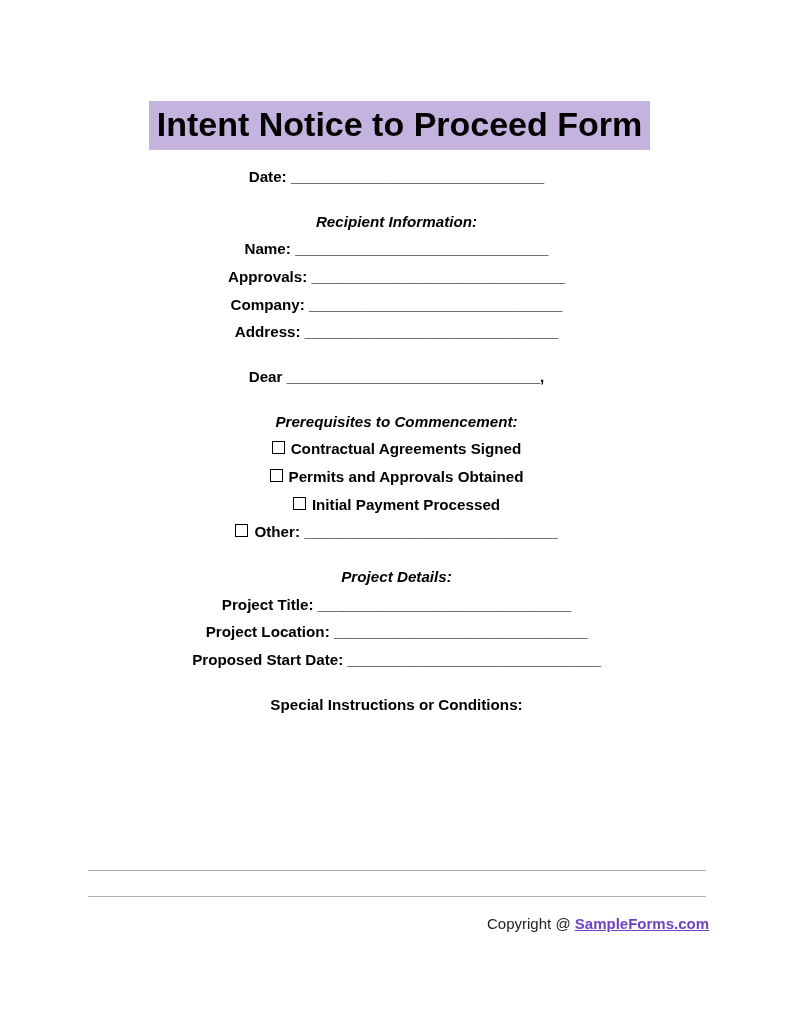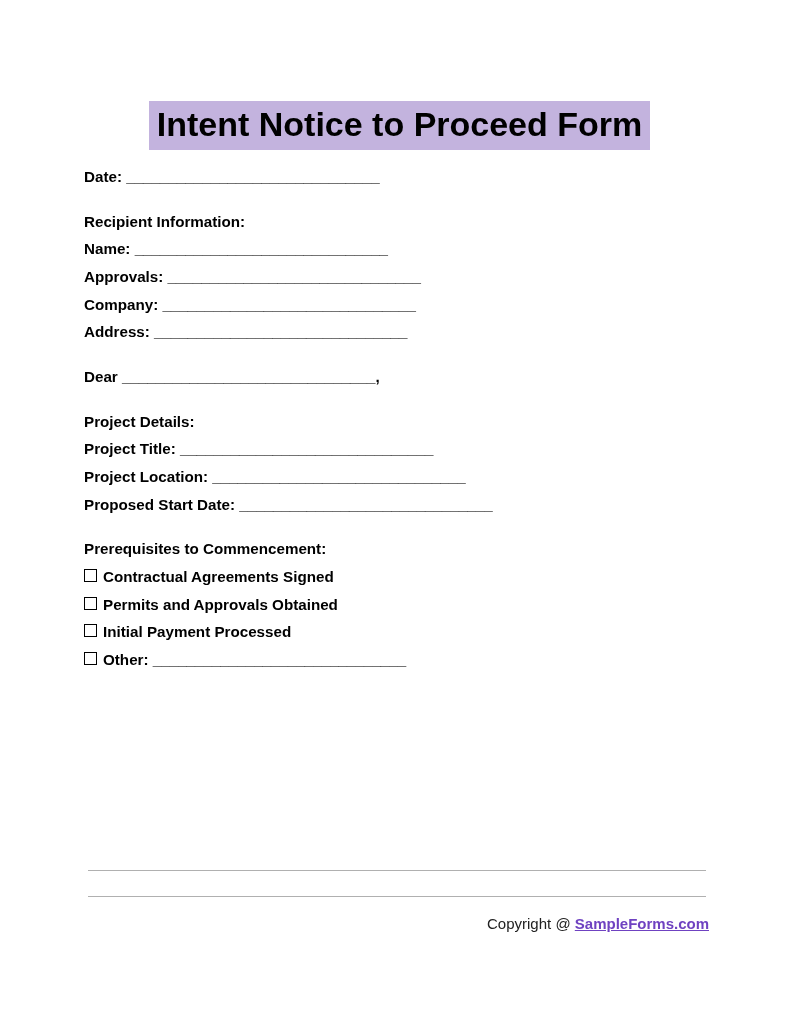--- a/index.html
+++ b/index.html
@@ -43,26 +43,28 @@
     position: absolute;
     left: 84px;
     top: 163px;
     width: 625px;
     font-size: 15.2px;
     font-weight: bold;
     line-height: 1.82;
   }
   .para {
     margin: 0 0 17px 0;
+    text-align: center;
   }
   .para.tight {
     margin-bottom: 0;
   }
   .line {
     white-space: normal;
+    font-style: italic;
   }
   .blank {
     font-weight: bold;
     letter-spacing: 0px;
   }
   .flow {
     line-height: 1.78;
   }
   .checkline {
     display: block;
@@ -130,46 +132,47 @@
     </p>
 
 
     <p class="para">
       <span>Dear</span>
       <span class="blank">______________________________</span><span>,</span>
     </p>
 
 
     <p class="para">
-      <span class="line">Project Details:</span><br>
-      <span>Project Title:</span>
-      <span class="blank">______________________________</span><br>
-      <span>Project Location:</span>
-      <span class="blank">______________________________</span><br>
-      <span>Proposed Start Date:</span>
-      <span class="blank">______________________________</span>
-    </p>
-
-    <p class="para">
       <span class="line">Prerequisites to Commencement:</span><br>
       <span class="checkline">
         <span class="box"></span><span>Contractual Agreements Signed</span>
       </span>
       <span class="checkline">
         <span class="box"></span><span>Permits and Approvals Obtained</span>
       </span>
       <span class="checkline">
         <span class="box"></span><span>Initial Payment Processed</span>
       </span>
       <span class="checkline">
         <span class="box"></span><span>Other:</span>
         <span class="blank">______________________________</span>
       </span>
     </p>
 
+    <p class="para">
+      <span class="line">Project Details:</span><br>
+      <span>Project Title:</span>
+      <span class="blank">______________________________</span><br>
+      <span>Project Location:</span>
+      <span class="blank">______________________________</span><br>
+      <span>Proposed Start Date:</span>
+      <span class="blank">______________________________</span>
+    </p>
+
+    <p class="para tight">Special Instructions or Conditions:</p>
 
   </div>
 
   <div class="rules">
     <div class="rule"></div>
     <div class="rule"></div>
   </div>
 
   <div class="footer">
     <span>Copyright @ </span><span class="brand">SampleForms.com</span>

